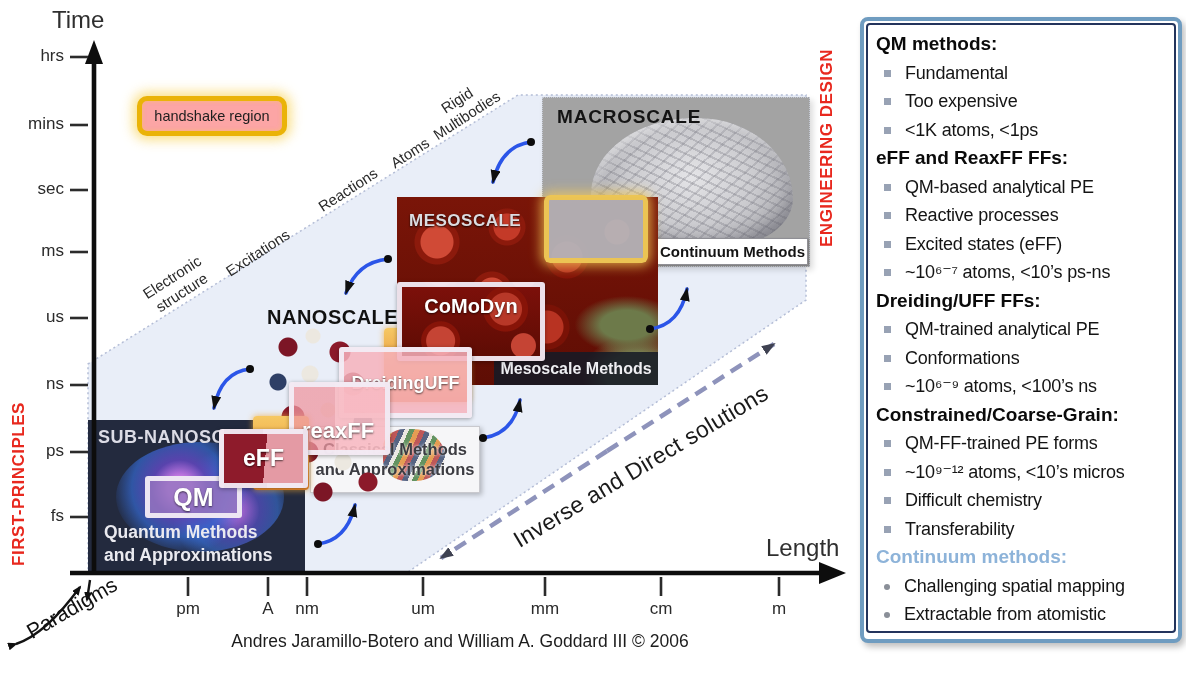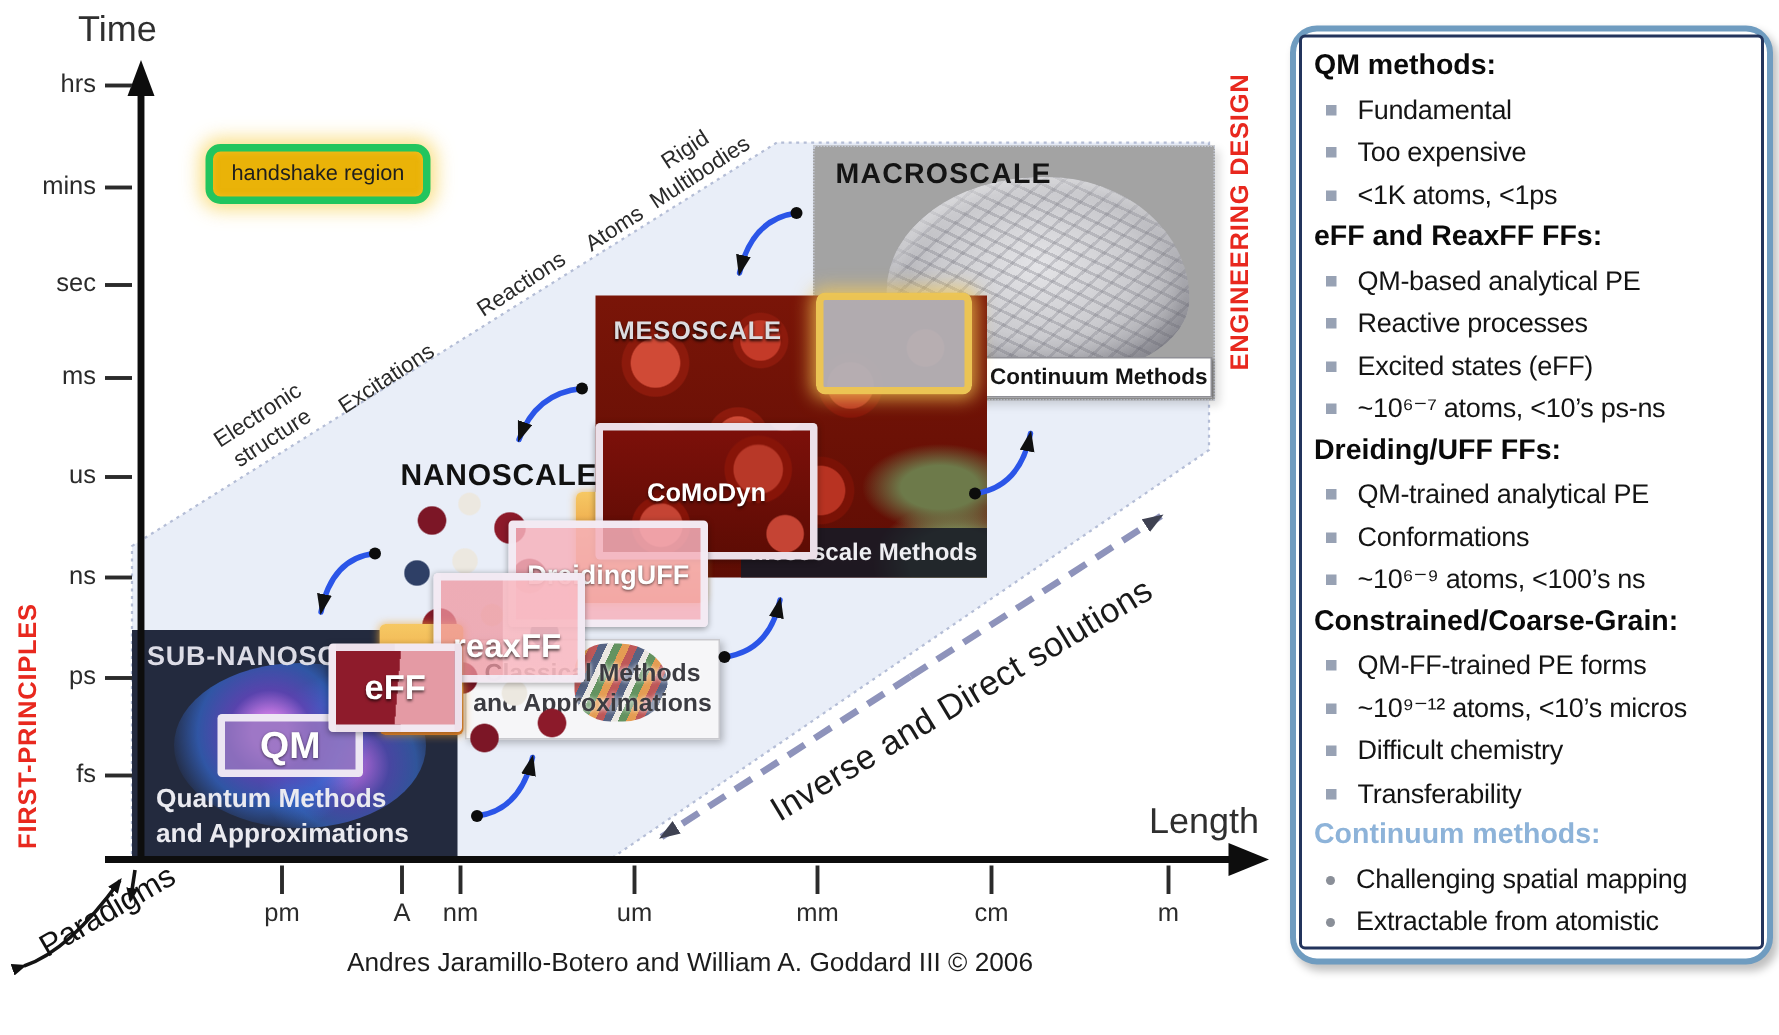--- a/index.html
+++ b/index.html
@@ -86,53 +86,53 @@
   #orangeB{left:384px;top:328px;width:86px;height:74px;z-index:4;border-radius:4px;
     background:linear-gradient(#f6c863,#df7122);box-shadow:0 0 6px rgba(240,170,60,.8);}
   #yellowC{left:544px;top:195px;width:104px;height:68px;z-index:5;border-radius:6px;
     border:5px solid rgba(242,199,74,.9);background:rgba(182,183,188,.93);box-sizing:border-box;
     box-shadow:0 0 12px 3px rgba(246,203,84,.75);}
 
   
   .mbox{position:absolute;box-sizing:border-box;border:5px solid rgba(242,236,246,.95);border-radius:3px;
     color:#fff;font-weight:bold;box-shadow:0 1px 4px rgba(0,0,0,.35);display:flex;align-items:center;justify-content:center;
     text-shadow:0 1px 2px rgba(0,0,0,.65);}
-  #comodyn{left:397px;top:282px;width:148px;height:91px;z-index:6;font-size:17px;align-items:flex-start;padding-top:32px;
+  #comodyn{left:397px;top:282px;width:148px;height:79px;z-index:6;font-size:20px;align-items:flex-start;padding-top:8px;
     background:
       radial-gradient(circle at 28% 78%,#c54434 0 14px,#871408 15px 19px,rgba(0,0,0,0) 20px),
       radial-gradient(circle at 75% 32%,#b83828 0 16px,#871408 17px 22px,rgba(0,0,0,0) 23px),
       radial-gradient(circle at 88% 85%,#c54434 0 12px,rgba(0,0,0,0) 13px),
       linear-gradient(#7c100a,#5e0c04);}
   #dreiding{left:339px;top:347px;width:133px;height:71px;z-index:7;background:rgba(246,178,188,.85);
     flex-direction:row;font-size:18px;line-height:26px;}
   #reaxff{left:289px;top:382px;width:101px;height:73px;z-index:8;
     background:linear-gradient(90deg,rgba(238,150,160,.75) 0 45%,rgba(248,186,194,.9) 45% 100%);
     align-items:flex-end;justify-content:flex-start;padding:0 0 6px 8px;font-size:22px;}
   #eff{left:219px;top:429px;width:89px;height:59px;z-index:9;font-size:23px;
     background:linear-gradient(95deg,#8e1b2b 0 52%,#e49aa4 52% 100%);}
 
   
-  #handshake{left:137px;top:96px;width:150px;height:40px;z-index:30;background:#eab308;
-    border:5px solid #22c55e;border-radius:10px;box-sizing:border-box;
+  #handshake{left:137px;top:96px;width:150px;height:40px;z-index:30;background:#fca5a5;
+    border:5px solid #eab308;border-radius:10px;box-sizing:border-box;
     box-shadow:0 0 12px 4px rgba(247,207,74,.65), inset 0 0 4px rgba(247,207,74,.5);
     display:flex;align-items:center;justify-content:center;font-size:14.5px;color:#1e1e1e;}
 
   
   .diag{position:absolute;z-index:6;color:#2a2a2a;font-size:15px;line-height:18px;text-align:center;
     transform:rotate(-33deg);white-space:nowrap;}
   .redv{position:absolute;z-index:30;color:#e8281e;font-weight:bold;font-size:17px;letter-spacing:.5px;
     width:300px;height:24px;line-height:24px;text-align:center;transform:rotate(-90deg);white-space:nowrap;}
 
   
   .tickY{position:absolute;left:12px;width:52px;text-align:right;font-size:17px;color:#2b2b2b;z-index:30;}
   .tickX{position:absolute;top:599px;width:44px;text-align:center;font-size:17px;color:#2b2b2b;z-index:30;}
 
   
   #sidebar{left:860px;top:17px;width:322px;height:626px;z-index:40;background:#fff;
-    border:4px solid #6f9cc0;border-radius:18px;box-sizing:border-box;box-shadow:3px 4px 6px rgba(0,0,0,.25);}
+    border:4px solid #6f9cc0;border-radius:8px;box-sizing:border-box;box-shadow:3px 4px 6px rgba(0,0,0,.25);}
   #sidebar .inner{margin:2px;border:2px solid #23345c;border-radius:4px;height:calc(100% - 8px);
     padding:5px 6px 0 8px;box-sizing:border-box;overflow:hidden;}
   .sb-head{font-size:19px;font-weight:bold;color:#0a0a0a;line-height:28.5px;white-space:nowrap;}
   .sb-item{display:flex;align-items:flex-start;line-height:28.5px;white-space:nowrap;}
   .sb-text{font-size:18px;color:#141414;letter-spacing:-.2px;}
   .sb-bullet{flex:0 0 auto;margin:11px 14px 0 8px;}
   .sb-bullet.square{width:7px;height:7px;background:#98a2b4;}
   .sb-bullet.round{width:6px;height:6px;border-radius:50%;background:#8a8f98;margin-top:12px;}
 </style>
 </head>

